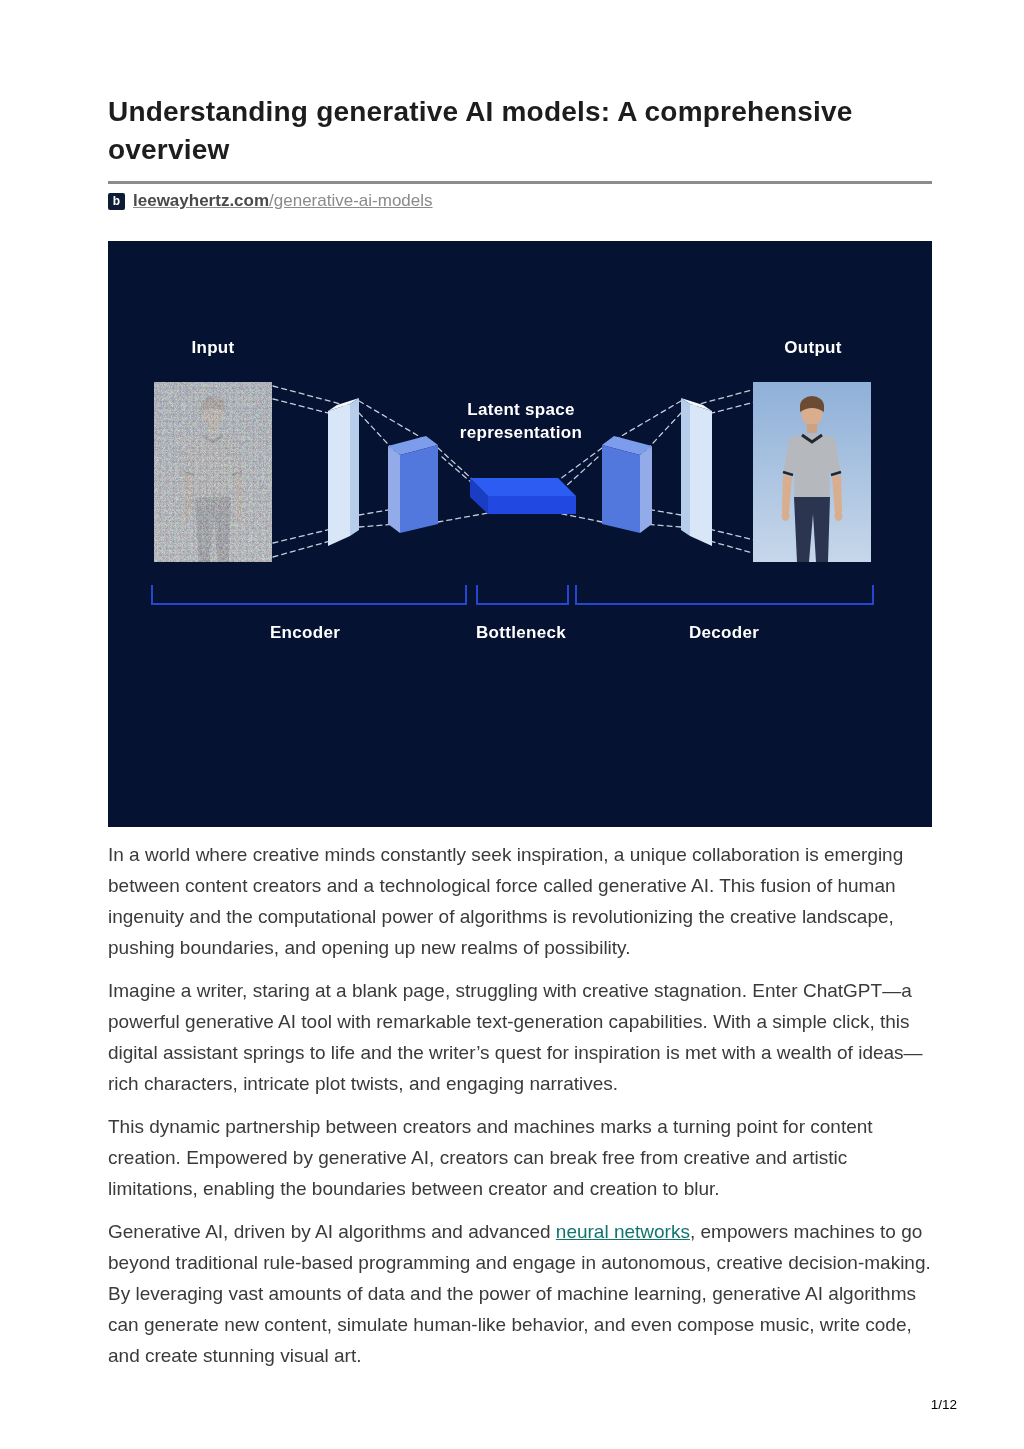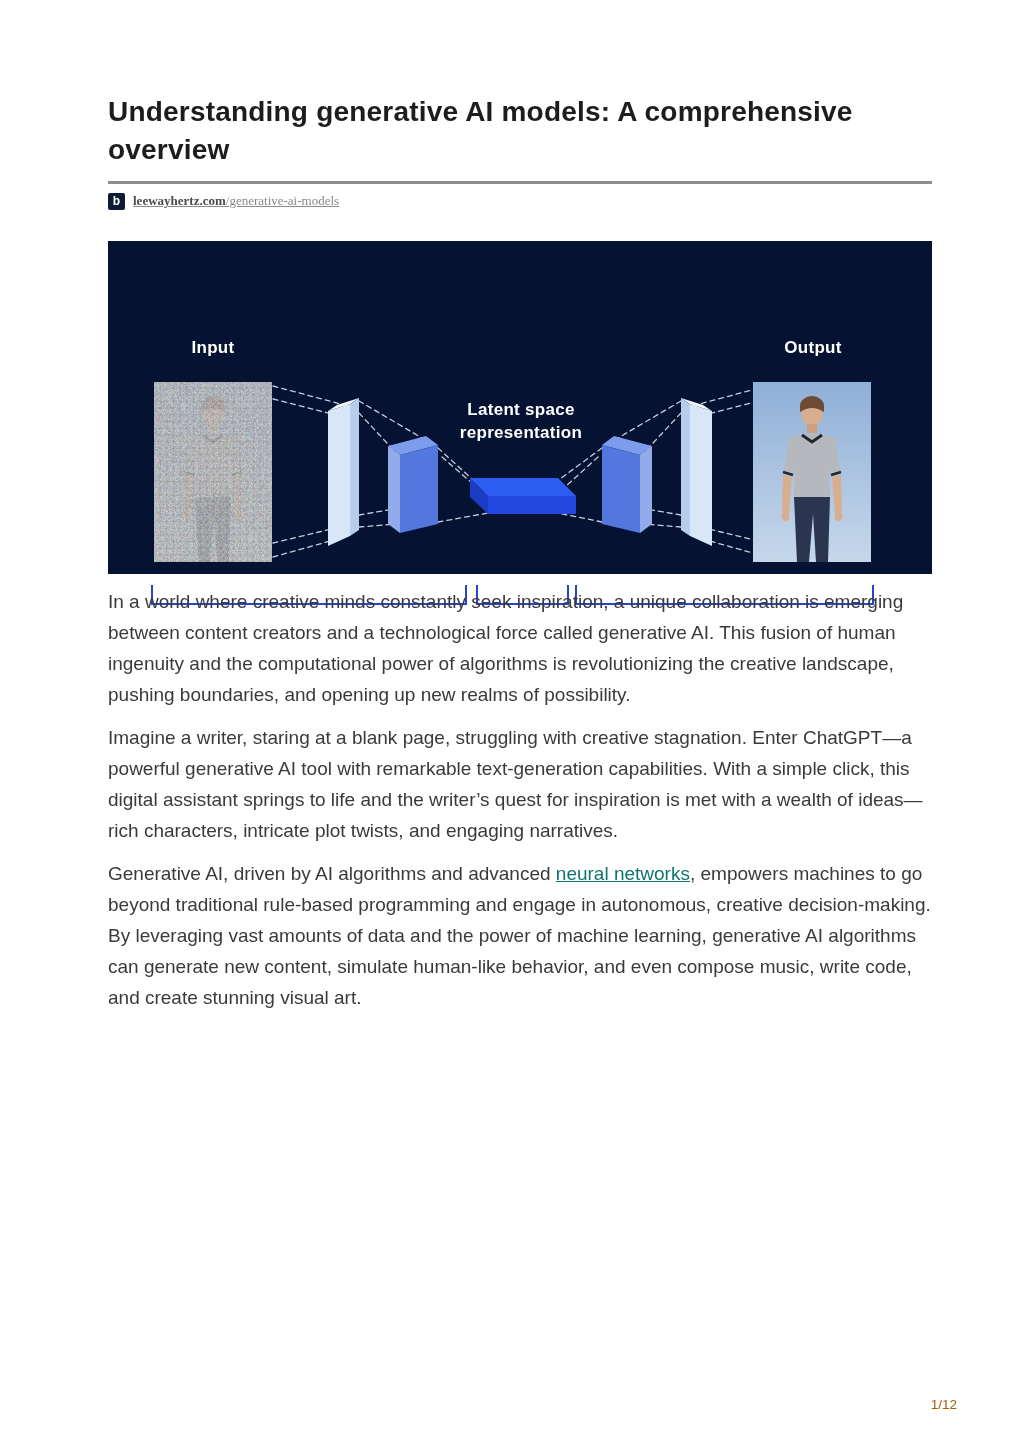--- a/index.html
+++ b/index.html
@@ -47,31 +47,30 @@
     color: #ffffff;
     font-weight: bold;
     font-size: 12px;
     display: flex;
     align-items: center;
     justify-content: center;
     border-radius: 2px;
     flex: none;
   }
   .source-link {
-    font-size: 13px;
+    font-size: 17px;
     text-decoration: underline;
     color: #8a8a8a;
     cursor: pointer;
-    font-family: Liberation Serif, serif;
   }
   .source-link b { color: #4a4a4a; }
   .panel {
     margin-top: 30px;
     width: 824px;
-    height: 333px;
+    height: 586px;
     background: #051232;
   }
   .panel svg { display: block; }
   .diagram-label {
     font-family: "Liberation Sans", sans-serif;
     font-size: 17px;
     font-weight: bold;
     fill: #ffffff;
     letter-spacing: 0.3px;
   }
@@ -85,21 +84,21 @@
   .inline-link {
     color: #0f766e;
     text-decoration: underline;
     cursor: pointer;
   }
   .page-number {
     position: absolute;
     top: 1397px;
     right: 67px;
     font-size: 13.5px;
-    color: #a16207;
+    color: #000000;
   }
 </style>
 </head>
 <body>
 
 <div class="page">
   <div class="content">
 
     <h1 class="title">Understanding generative AI models: A comprehensive overview</h1>
 
@@ -223,18 +222,19 @@
         </g>
 
         <text class="diagram-label" x="197" y="397" text-anchor="middle">Encoder</text>
         <text class="diagram-label" x="413" y="397" text-anchor="middle">Bottleneck</text>
         <text class="diagram-label" x="616" y="397" text-anchor="middle">Decoder</text>
       </svg>
     </div>
 
     <p class="body-par first">In a world where creative minds constantly seek inspiration, a unique collaboration is emerging between content creators and a technological force called generative AI. This fusion of human ingenuity and the computational power of algorithms is revolutionizing the creative landscape, pushing boundaries, and opening up new realms of possibility.</p>
     <p class="body-par">Imagine a writer, staring at a blank page, struggling with creative stagnation. Enter ChatGPT—a powerful generative AI tool with remarkable text-generation capabilities. With a simple click, this digital assistant springs to life and the writer’s quest for inspiration is met with a wealth of ideas—rich characters, intricate plot twists, and engaging narratives.</p>
+    <p class="body-par">This dynamic partnership between creators and machines marks a turning point for content creation. Empowered by generative AI, creators can break free from creative and artistic limitations, enabling the boundaries between creator and creation to blur.</p>
     <p class="body-par"><span>Generative AI, driven by AI algorithms and advanced </span><a class="inline-link">neural networks</a><span>, empowers machines to go beyond traditional rule-based programming and engage in autonomous, creative decision-making. By leveraging vast amounts of data and the power of machine learning, generative AI algorithms can generate new content, simulate human-like behavior, and even compose music, write code, and create stunning visual art.</span></p>
 
   </div>
 
   <div class="page-number">1/12</div>
 </div>
 
 </body></html>

